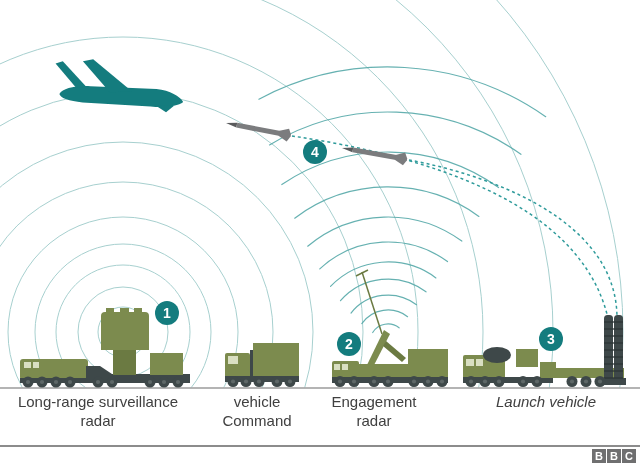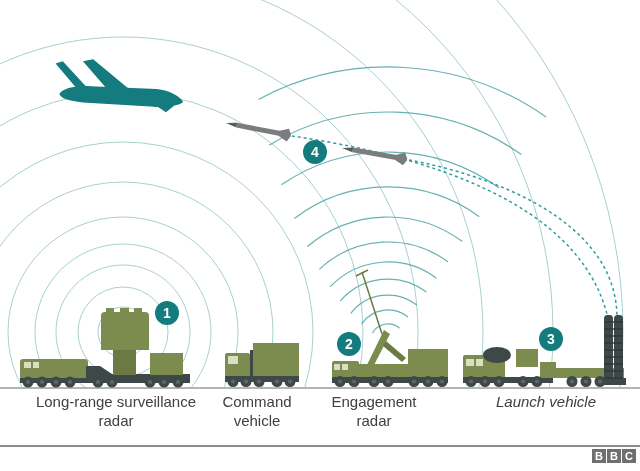--- a/index.html
+++ b/index.html
@@ -39,21 +39,21 @@
   .badge{
     position:absolute;width:24px;height:24px;border-radius:50%;
     background:var(--teal);color:#fff;font-size:14px;font-weight:bold;
     display:flex;align-items:center;justify-content:center;z-index:5;
   }
   .vehicle-label{
     position:absolute;top:392px;font-size:15px;line-height:19px;
     color:var(--label-text);text-align:center;z-index:4;
   }
   .vehicle-label span{display:block;}
-  .label-surv{left:0;width:196px;margin-left:18px;}
+  .label-surv{left:0;width:196px;}
   .label-cmd{left:205px;width:104px;}
   .label-eng{left:322px;width:104px;text-align:center;}
   .label-launch{left:468px;width:156px;font-style:italic;}
   .footer-line{position:absolute;left:0;top:445px;width:640px;height:2px;background:var(--footer-line);z-index:4;}
   .bbc{position:absolute;top:449px;left:592px;display:flex;gap:1px;z-index:5;}
   .bbc .sq{
     width:14px;height:14px;background:var(--bbc-gray);color:#fff;
     font-weight:bold;font-size:11px;display:flex;align-items:center;justify-content:center;
   }
 </style>
@@ -256,22 +256,22 @@
     </div>
   <div class="badge" style="left:303px;top:140px;">
       <span>4</span>
     </div>
 
   <div class="vehicle-label label-surv">
     <span>Long-range surveillance</span>
     <span>radar</span>
   </div>
   <div class="vehicle-label label-cmd">
+    <span>vehicle</span>
     <span>Command</span>
-    <span>vehicle</span>
   </div>
   <div class="vehicle-label label-eng">
     <span>Engagement</span>
     <span>radar</span>
   </div>
   <div class="vehicle-label label-launch">
     <span>Launch vehicle</span>
   </div>
 
   <div class="footer-line"></div>

